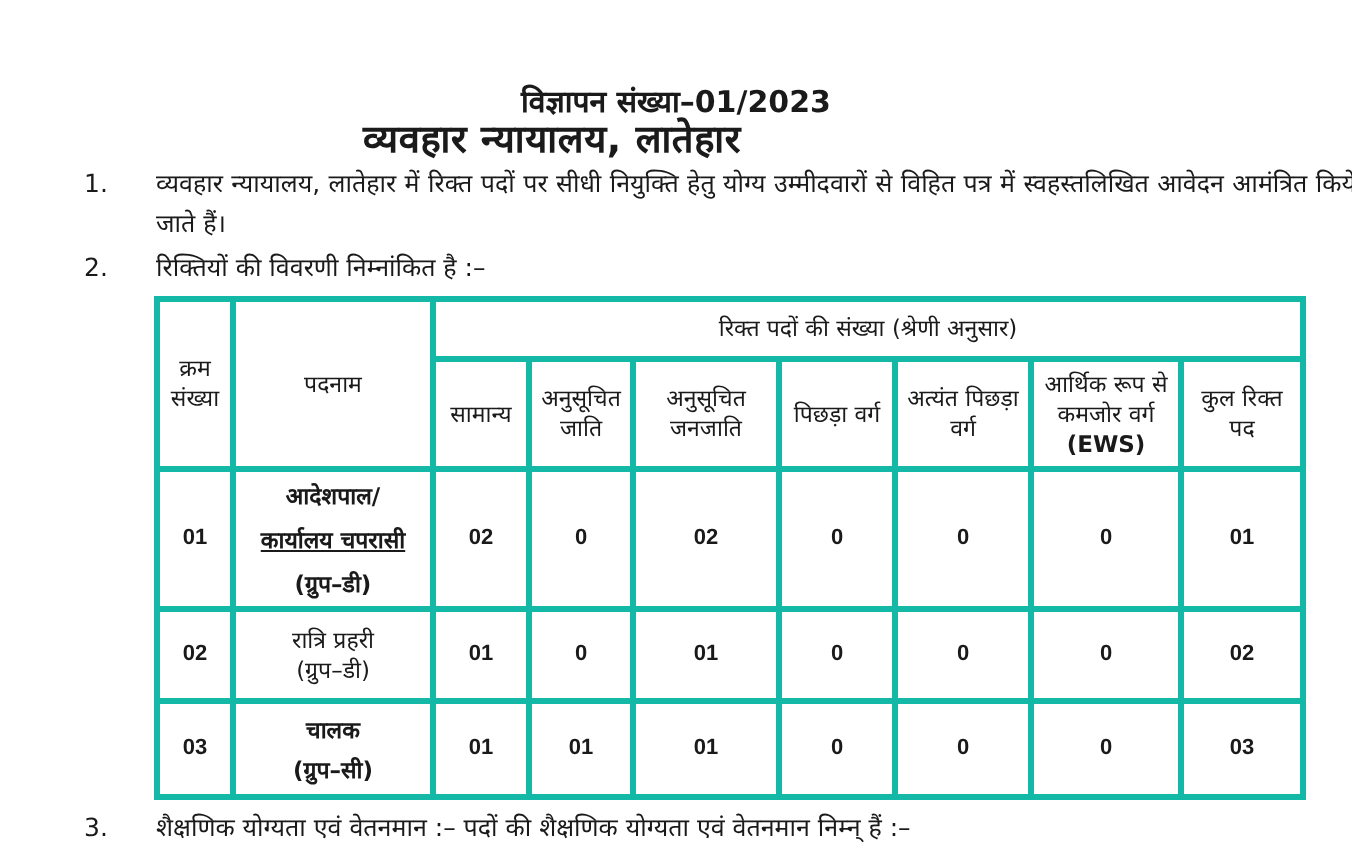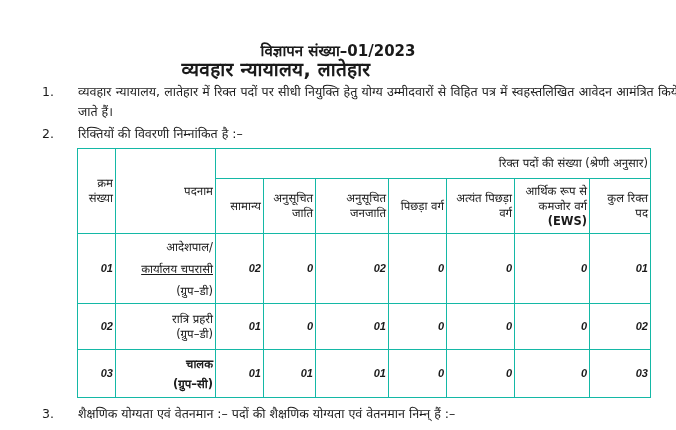--- a/index.html
+++ b/index.html
@@ -21,24 +21,24 @@
     position: absolute; left: 42px; font-size: 12.5px; line-height: 20px;
   }
   .para .num { position: absolute; left: 0; width: 30px; }
   .para .txt { position: absolute; left: 36px; width: 600px; text-align: justify; }
   table.vac {
     position: absolute; left: 77px; top: 148px;
     border-collapse: collapse; table-layout: fixed;
     font-size: 11.5px; text-align: center;
   }
   table.vac td, table.vac th {
-    border: 1px solid #14b8a6; padding: 0 2px; font-weight: normal;
-    vertical-align: middle; line-height: 15px; text-align: right;
+    border: 3px solid #14b8a6; padding: 0 2px; font-weight: normal;
+    vertical-align: middle; line-height: 15px;
   }
-  table.vac td.num { font-family: "Liberation Sans", sans-serif; font-weight: bold; font-size: 11px; font-style: italic; }
+  table.vac td.num { font-family: "Liberation Sans", sans-serif; font-weight: bold; font-size: 11px; }
   .ews-tag { font-weight: bold; font-family: "DejaVu Sans", sans-serif; }
   .u { text-decoration: underline; }
 </style>
 </head>
 <body>
 
 <div class="title">व्यवहार न्यायालय, लातेहार</div>
 <div class="subtitle">विज्ञापन संख्या–01/2023</div>
 
 <div class="para" style="top:82px;">
@@ -76,21 +76,21 @@
     <th>अत्यंत पिछड़ा वर्ग</th>
     <th>
       <span>आर्थिक रूप से कमजोर वर्ग</span><br>
       <span class="ews-tag">(EWS)</span>
     </th>
     <th>कुल रिक्त पद</th>
   </tr>
 
   <tr style="height:70px;">
     <td class="num">01</td>
-    <td style="line-height:22px;">
+    <td style="line-height:22px;font-weight:bold;">
       <span>आदेशपाल/</span><br>
       <span class="u">कार्यालय चपरासी</span><br>
       <span>(ग्रुप–डी)</span>
     </td>
     <td class="num">02</td>
     <td class="num">0</td>
     <td class="num">02</td>
     <td class="num">0</td>
     <td class="num">0</td>
     <td class="num">0</td>

